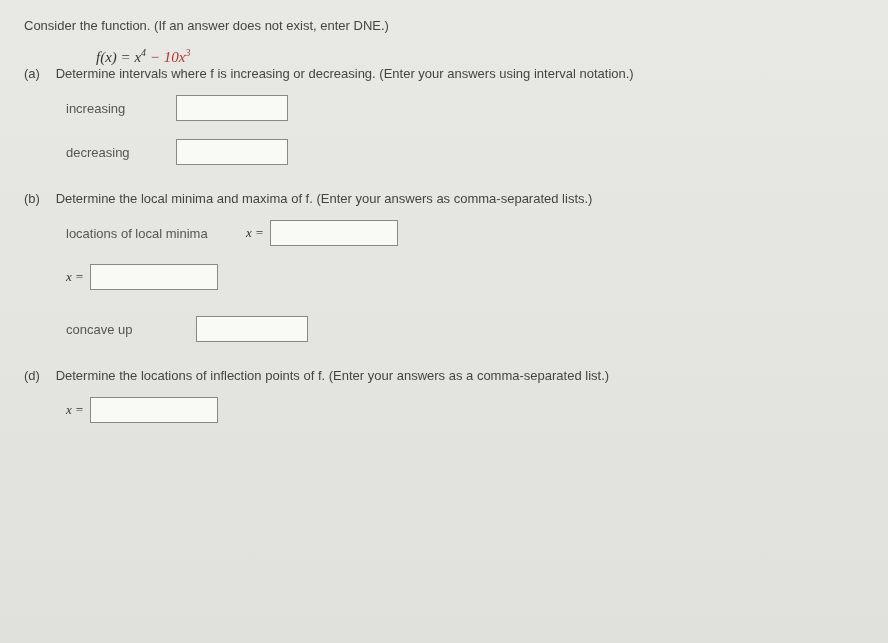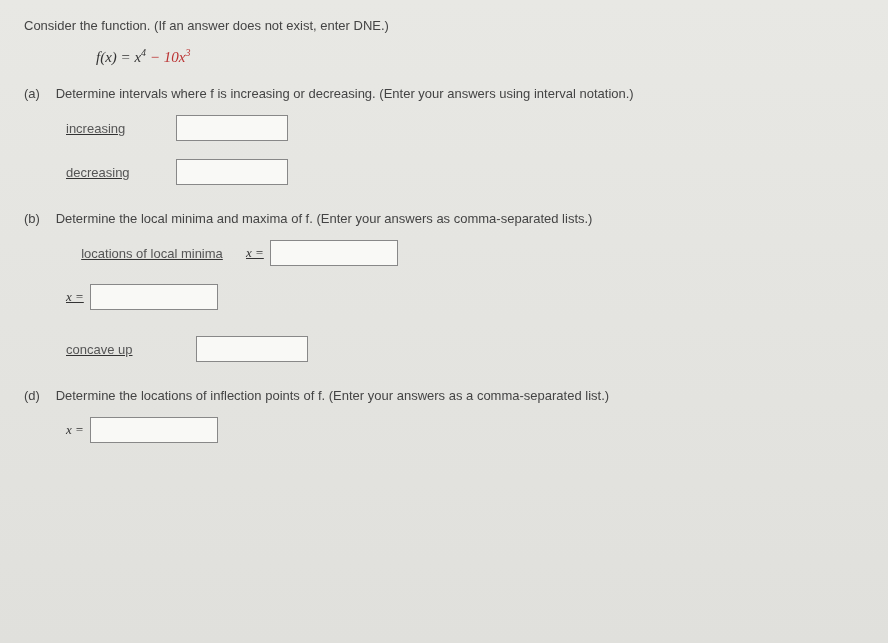--- a/index.html
+++ b/index.html
@@ -15,21 +15,20 @@
       padding: 18px 24px;
       width: 888px;
       height: 643px;
     }
     .intro {
       margin-bottom: 14px;
       color: #444;
     }
     .formula {
       margin-left: 72px;
-      margin-bottom: 20px;
       font-style: italic;
       font-family: "Times New Roman", serif;
       font-size: 15px;
     }
     .formula .coef {
       color: #b33;
     }
     .formula sup {
       font-size: 10px;
       vertical-align: super;
@@ -43,32 +42,30 @@
     }
     .part-letter {
       display: inline-block;
       width: 28px;
     }
     .field-row {
       display: flex;
       align-items: center;
       margin-left: 42px;
       margin-bottom: 18px;
-      text-decoration: underline;
     }
     .field-label {
       min-width: 88px;
       color: #555;
       margin-right: 22px;
     }
     .field-label-wide {
       min-width: 172px;
       color: #555;
       margin-right: 8px;
-      text-align: center;
     }
     .eq {
       font-style: italic;
       font-family: "Times New Roman", serif;
       margin-right: 6px;
       color: #333;
     }
     .answer-box {
       width: 112px;
       height: 26px;

